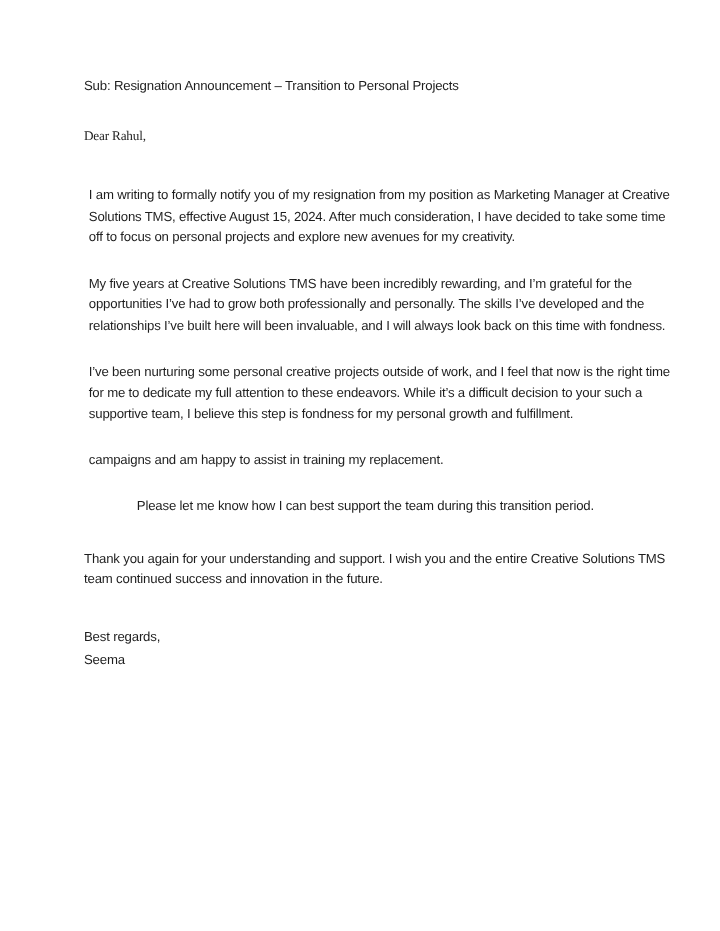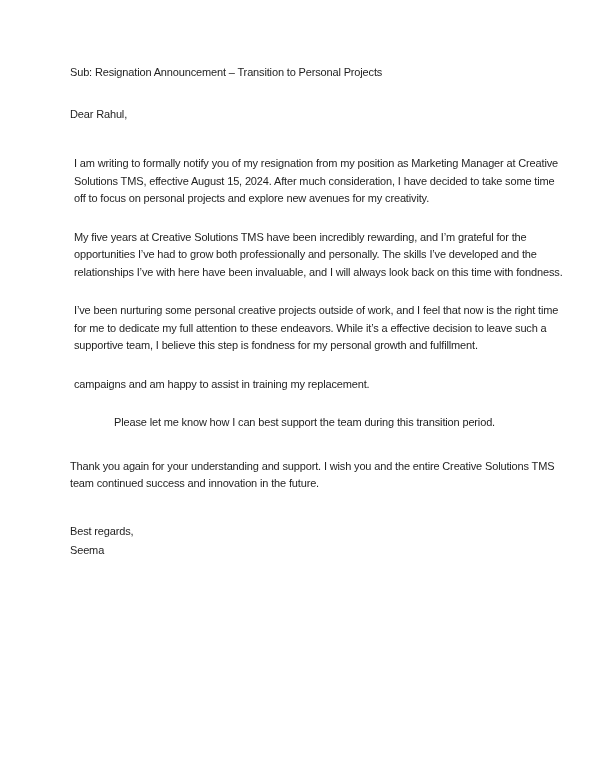--- a/index.html
+++ b/index.html
@@ -21,21 +21,21 @@
     padding: 64px 0 0 70px;
     background: #ffffff;
   }
   .line {
     font-size: 11px;
     line-height: 17.5px;
     letter-spacing: -0.15px;
     white-space: nowrap;
   }
   .subject   { margin: 0 0 24px 0; }
-  .greeting  { margin: 0 0 32px 0; }
+  .greeting  { margin: 0 0 32px 0; font-family: Liberation Serif, serif; }
   .para      { margin: 0 0 21px 4px; }
   .para-last { margin: 0 0 30px 0; }
   .para-please { margin: 0 0 26px 0; padding-left: 44px; }
   .closing   { margin: 0 0 2px 0; }
   .signature { margin: 0; }
 </style>
 </head>
 <body>
 
 <div class="page">
@@ -46,26 +46,26 @@
 
   <div class="para">
     <div class="line">I am writing to formally notify you of my resignation from my position as Marketing Manager at Creative</div>
     <div class="line">Solutions TMS, effective August 15, 2024. After much consideration, I have decided to take some time</div>
     <div class="line">off to focus on personal projects and explore new avenues for my creativity.</div>
   </div>
 
   <div class="para">
     <div class="line">My five years at Creative Solutions TMS have been incredibly rewarding, and I’m grateful for the</div>
     <div class="line">opportunities I’ve had to grow both professionally and personally. The skills I’ve developed and the</div>
-    <div class="line">relationships I’ve with here have been invaluable, and I will always look back on this time with fondness.</div>
+    <div class="line">relationships I’ve built here will been invaluable, and I will always look back on this time with fondness.</div>
   </div>
 
   <div class="para">
     <div class="line">I’ve been nurturing some personal creative projects outside of work, and I feel that now is the right time</div>
-    <div class="line">for me to dedicate my full attention to these endeavors. While it’s a effective decision to leave such a</div>
+    <div class="line">for me to dedicate my full attention to these endeavors. While it’s a difficult decision to your such a</div>
     <div class="line">supportive team, I believe this step is fondness for my personal growth and fulfillment.</div>
   </div>
 
   <div class="para">
     <div class="line">campaigns and am happy to assist in training my replacement.</div>
   </div>
 
   <div class="para para-please">
     <div class="line">Please let me know how I can best support the team during this transition period.</div>
   </div>

